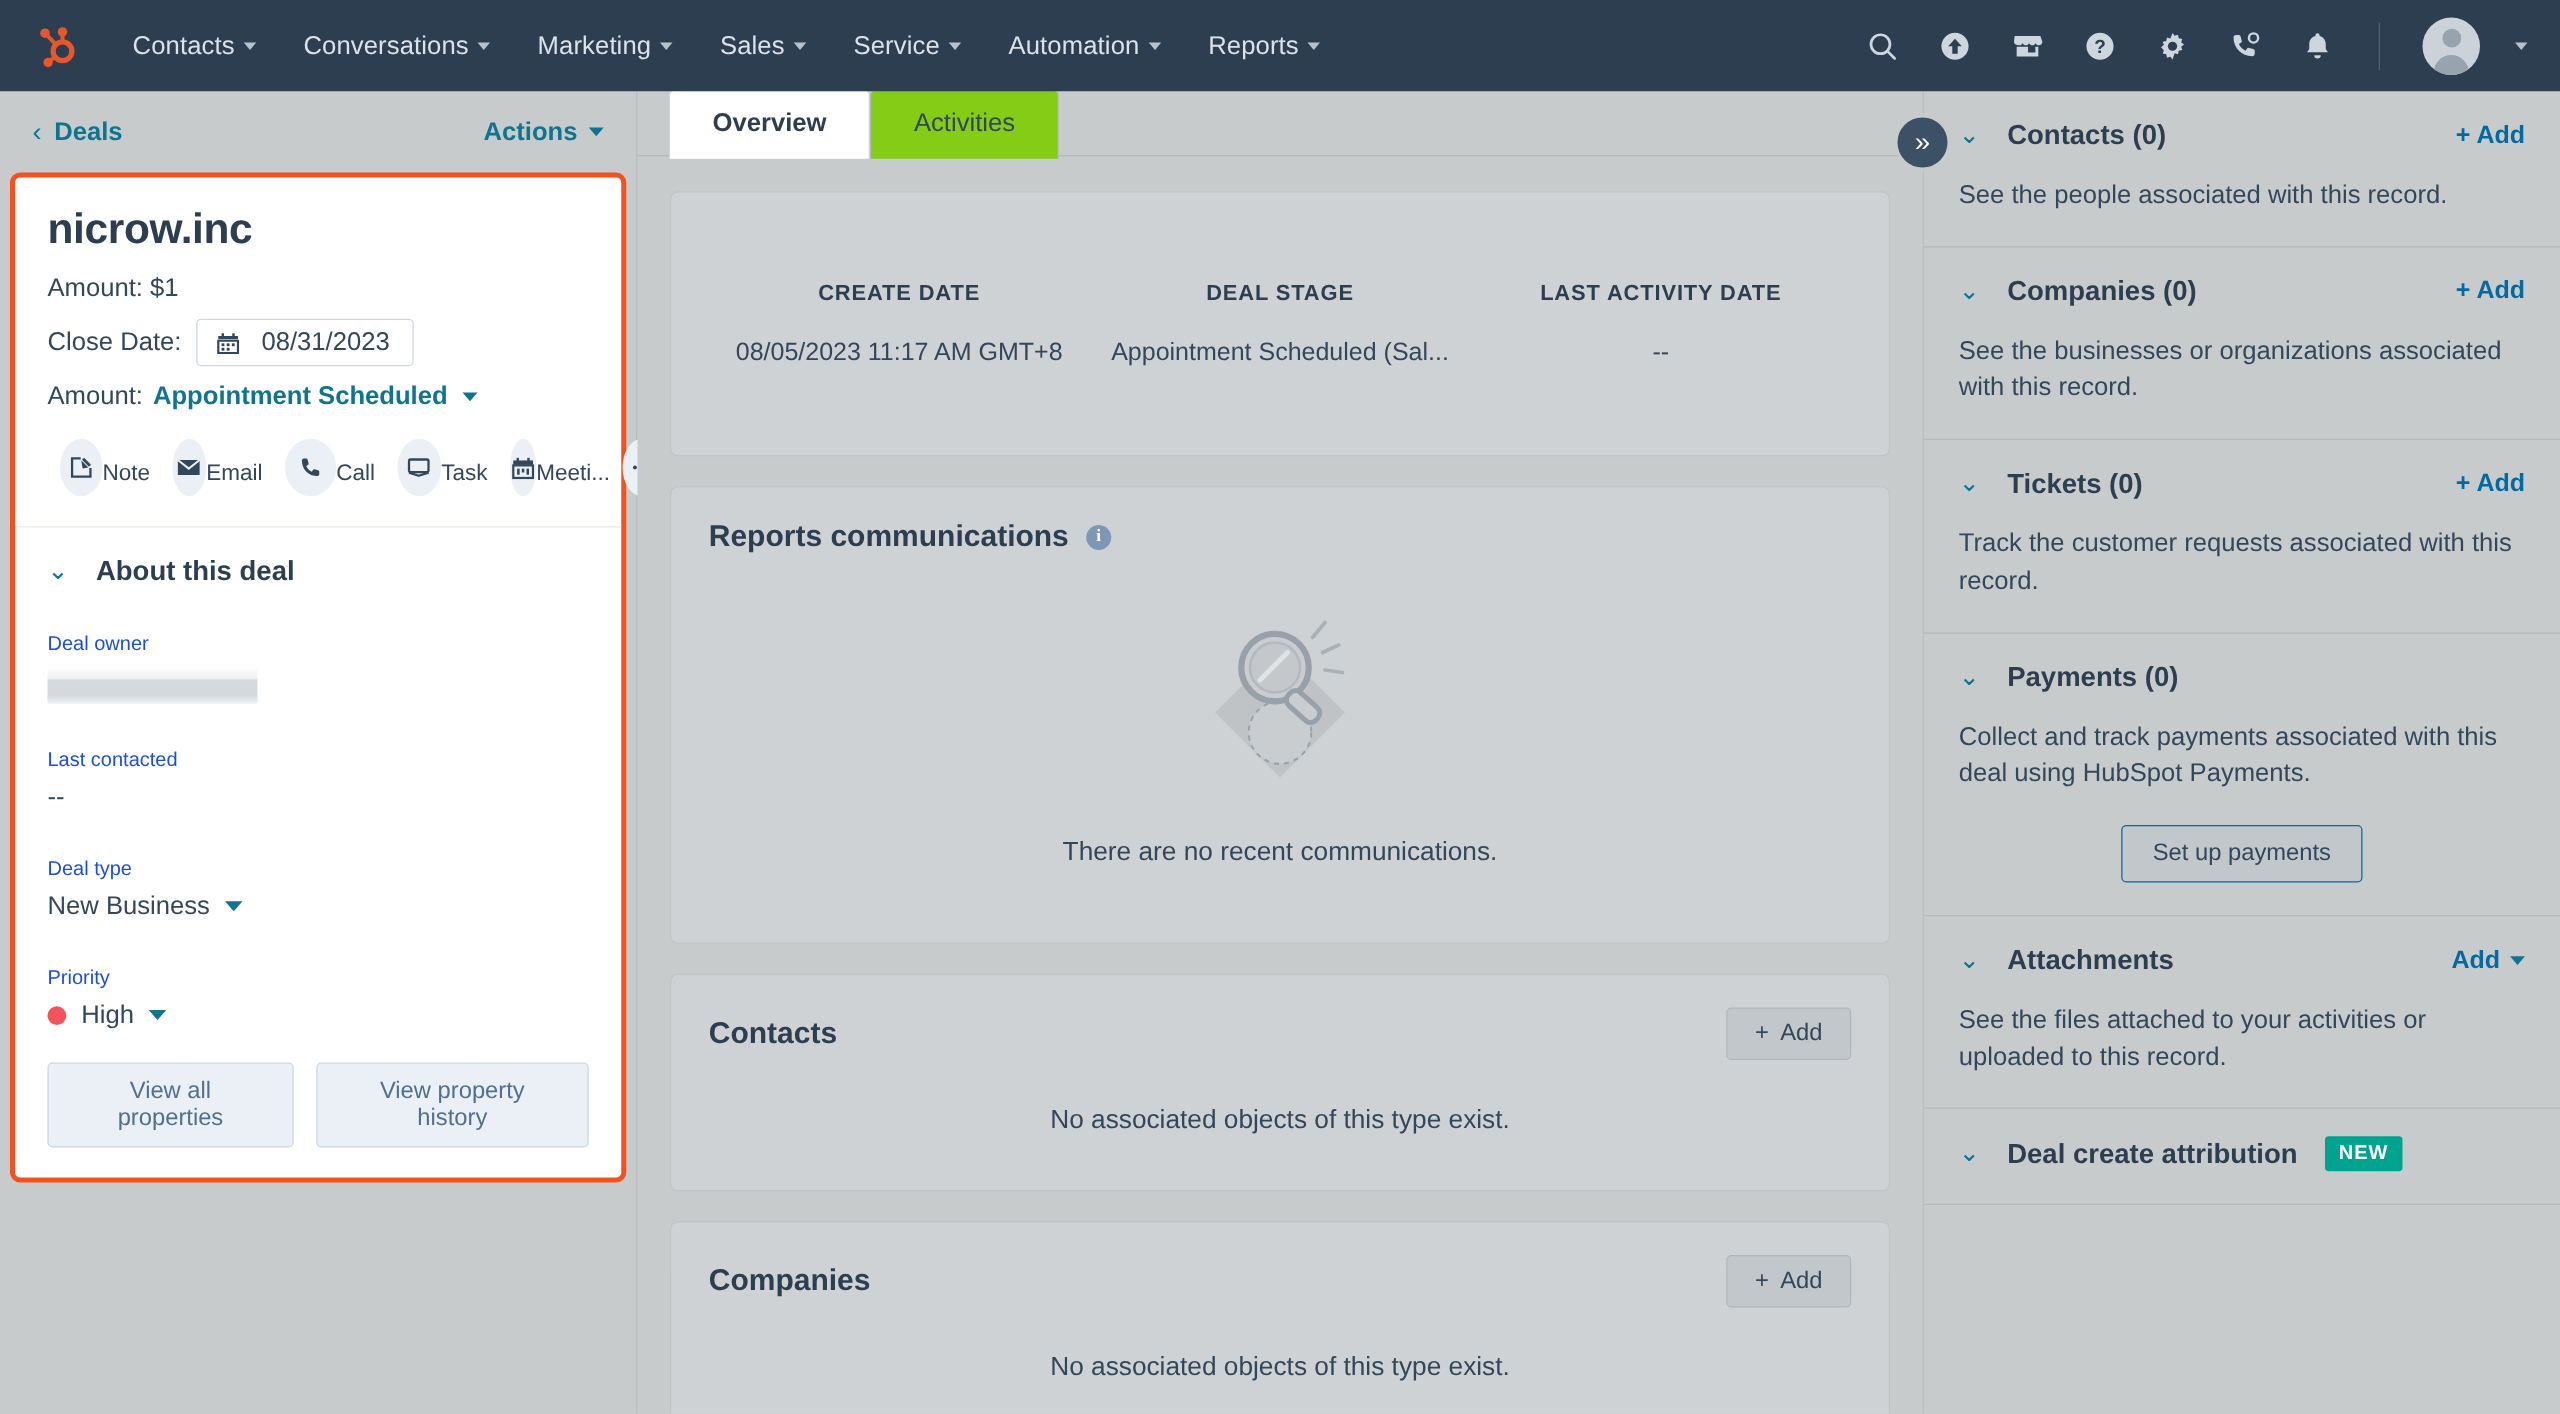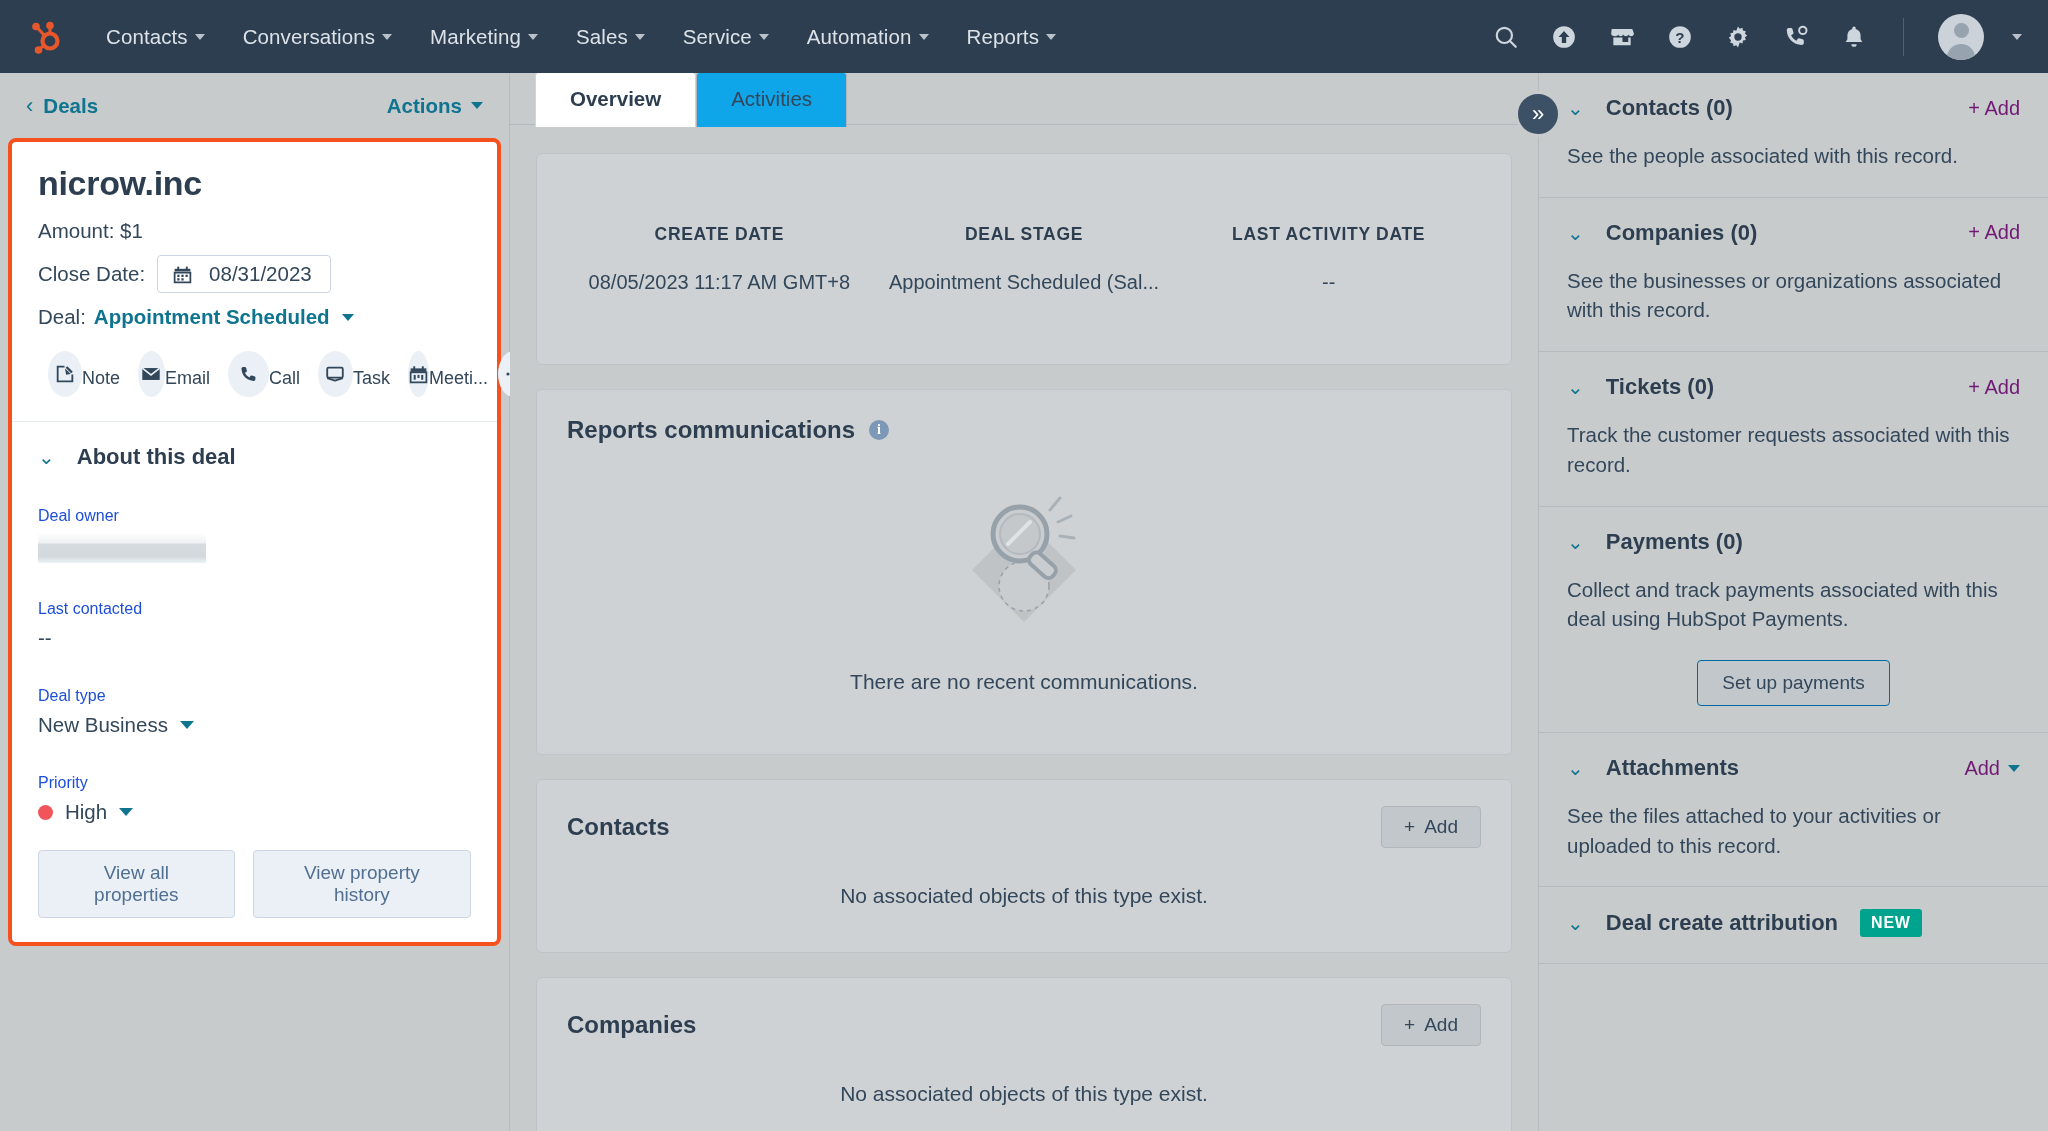--- a/index.html
+++ b/index.html
@@ -101,21 +101,21 @@
 
   
   .center-col { flex: 1 1 auto; position: relative; background: #c8cbcc; padding: 0 0 0 0; }
   .tabs { display:flex; align-items: center; height: 52px; padding-left: 25px; border-bottom: 1px solid #b3b9bd; position: relative;}
   .tab {
     font-size: 20.5px; color: #33475b; padding: 14px 34px 16px 34px;
     cursor: pointer; border: 1px solid transparent; border-bottom: none;
     border-radius: 4px 4px 0 0; position: relative; top: 1px;
   }
   .tab.active { background: #ffffff; border-color: #cbd6e2; font-weight: 700; color:#2d3e50; }
-  .tab.inactive { background: #0ea5e9; border-color: #b0b6ba; color:#33475b; }
+  .tab.inactive { background: #84cc16; border-color: #b0b6ba; color:#33475b; }
   .collapse-btn {
     position: absolute; right: -23px; top: 18px;
     width: 46px; height: 46px; border-radius: 50%;
     background: #3c5066; color: #fff; display:flex; align-items:center; justify-content:center;
     font-size: 22px; cursor: pointer; z-index: 12; border: 3px solid #c8cbcc;
   }
   .center-scroll { padding: 28px 26px 0 26px; }
   .card {
     background: #cfd2d4; border: 1px solid #c0c4c7; border-radius: 6px;
     margin-bottom: 24px; padding: 26px 30px;
@@ -141,21 +141,21 @@
     font-family: "Liberation Sans", sans-serif;
   }
   .empty-assoc { text-align:center; font-size: 21px; color:#33475b; padding: 36px 0 18px 0; }
 
   
   .right-col { width: 510px; flex: 0 0 510px; background: #c8cbcc; border-left: 1px solid #b6babd; overflow: hidden; }
   .r-section { padding: 22px 28px 26px 28px; border-bottom: 1px solid #b6babd; }
   .r-head { display:flex; align-items:center; justify-content: space-between; }
   .r-head-left { display:flex; align-items:center; gap: 22px; }
   .r-title { font-size: 22px; font-weight: 700; color: #2d3e50; }
-  .r-add { color:#701a75; font-size: 20px; font-weight: 400; cursor: pointer; display:flex; align-items:center; gap:8px; }
+  .r-add { color:#0369a1; font-size: 20px; font-weight: 700; cursor: pointer; display:flex; align-items:center; gap:8px; }
   .r-desc { font-size: 20.5px; color: #33475b; line-height: 1.45; margin-top: 20px; }
   .btn-setup {
     display:block; margin: 26px auto 0 auto;
     background: #c2c7cb; border: 1px solid #0369a1; border-radius: 4px; color: #33475b;
     font-size: 19px; padding: 11px 24px; cursor: pointer;
     font-family: "Liberation Sans", sans-serif;
   }
   .badge-new {
     background: #00a38d; color: #fff; font-size: 16px; font-weight: 700;
     letter-spacing: .8px; padding: 5px 11px; border-radius: 3px;
@@ -295,21 +295,21 @@
               <rect x="6" y="16.3" width="2.6" height="2.6"></rect>
             <rect x="10.7" y="16.3" width="2.6" height="2.6"></rect>
             <rect x="6" y="3" width="2.2" height="4"></rect>
               <rect x="15.8" y="3" width="2.2" height="4"></rect>
           </svg>
           <span class="val">08/31/2023</span>
         </span>
       </div>
 
       <div class="kv-row">
-        <span class="kv-label">Deal:</span>
+        <span class="kv-label">Amount:</span>
         <span class="stage-link">Appointment Scheduled</span>
         <span class="caret-teal" style="margin-left:12px"></span>
       </div>
 
       <div class="action-icons">
         <div class="act">
           <span class="circle">
             <svg width="22" height="22" viewBox="0 0 24 24" fill="none" stroke="#33475b" stroke-width="2">
               <path d="M20 12.5V20H4V4h7.5"></path>
                 <path d="M14.5 3.5l6 6-1.8 1.8-6-6z" fill="#33475b" stroke="none"></path>

